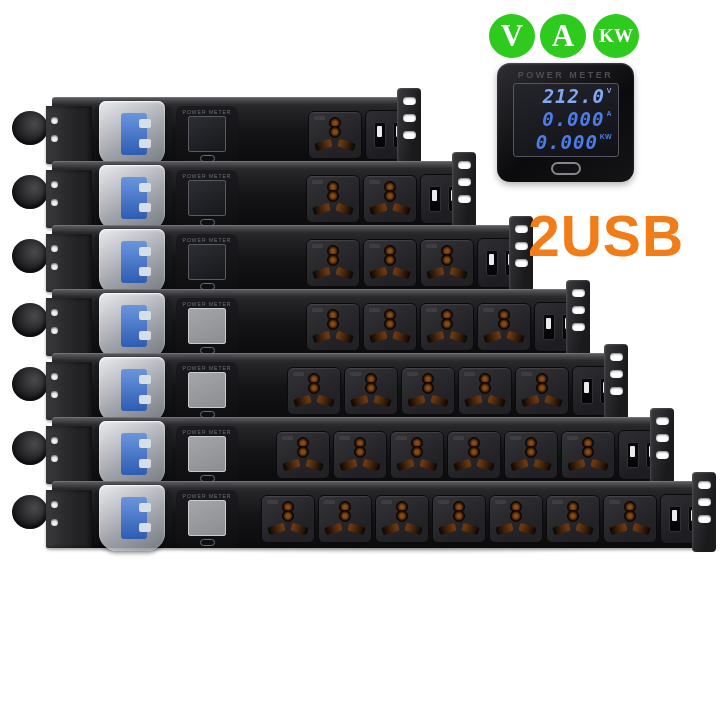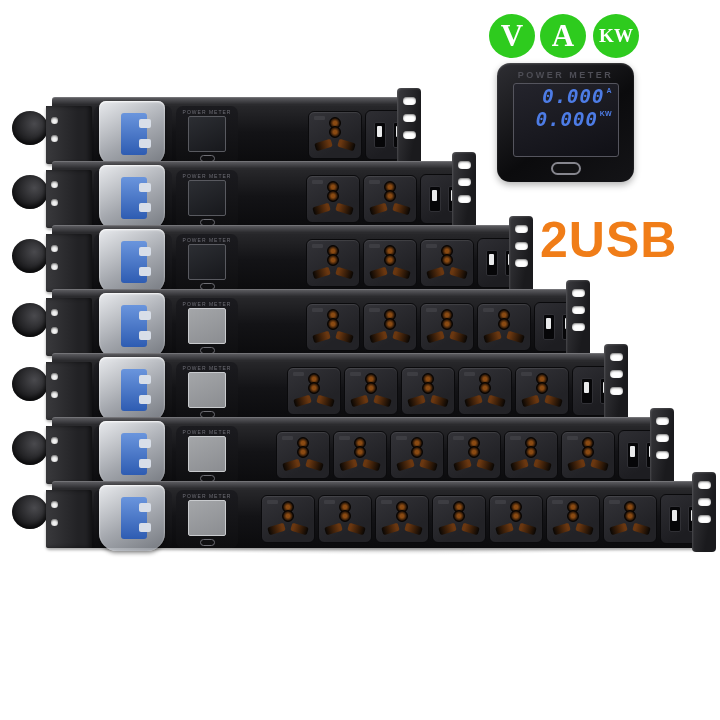--- a/index.html
+++ b/index.html
@@ -25,21 +25,21 @@
     border:1px solid #55555e;border-radius:3px;padding:1px 6px 2px 4px;}
   .md-row{display:flex;justify-content:flex-end;align-items:flex-start;height:23px;}
   .md-val{font-family:"DejaVu Sans Mono",monospace;font-weight:bold;font-style:italic;
     font-size:19px;letter-spacing:1px;line-height:23px;}
   .md-unit{font-size:7px;margin-left:2px;margin-top:2px;font-weight:bold;}
   .md-btn{width:26px;height:9px;border:2px solid #86868e;border-radius:7px;
     margin:5px auto 0;background:#121214;}
 
   
   .annot{position:absolute;font-weight:bold;z-index:60;}
-  #annot-usb{left:540px;top:203px;font-size:50px;letter-spacing:1px;margin-top:8px;}
+  #annot-usb{left:528px;top:203px;font-size:57px;letter-spacing:1px;}
   #annot-amp{left:72px;top:512px;font-size:46px;}
 
   
   #stack-shadow{position:absolute;left:120px;top:537px;width:560px;height:18px;
     background:radial-gradient(ellipse at center,rgba(0,0,0,.20),rgba(0,0,0,0) 70%);}
   .pdu-row{position:absolute;left:46px;}
   .topface{height:9px;border-radius:3px 3px 0 0;margin-left:6px;
     background:linear-gradient(#5a5a5e,#2b2b2e 80%);
     border-top:1px solid #737377;box-sizing:border-box;}
   .front{position:relative;height:58px;display:flex;align-items:center;
@@ -107,20 +107,24 @@
 <div id="stage">
 
   <div class="badge" id="badge-v" style="background: rgb(46, 203, 30);">V</div>
   <div class="badge" id="badge-a" style="background: rgb(46, 203, 30);">A</div>
   <div class="badge" id="badge-kw" style="background: rgb(46, 203, 30);">KW</div>
 
   <div class="meter-device">
     <div class="md-label">POWER METER</div>
     <div class="md-screen">
       <div class="md-row">
+        <span class="md-val" style="color: rgb(132, 168, 244);">212.0</span>
+        <span class="md-unit" style="color: rgb(132, 168, 244);">V</span>
+      </div>
+      <div class="md-row">
         <span class="md-val" style="color: rgb(77, 124, 230);">0.000</span>
         <span class="md-unit" style="color: rgb(77, 124, 230);">A</span>
       </div>
       <div class="md-row">
         <span class="md-val" style="color: rgb(77, 124, 230);">0.000</span>
         <span class="md-unit" style="color: rgb(77, 124, 230);">KW</span>
       </div>
     </div>
     <div class="md-btn"></div>
   </div>

